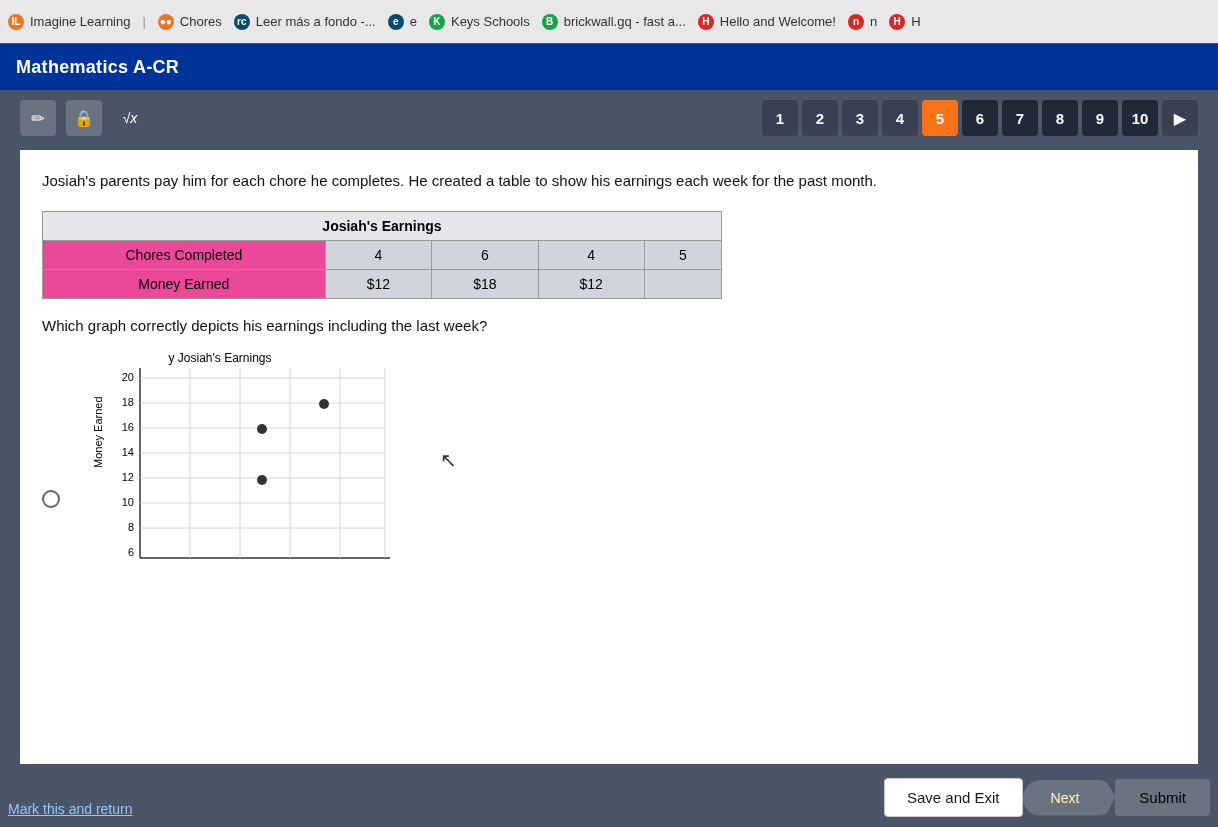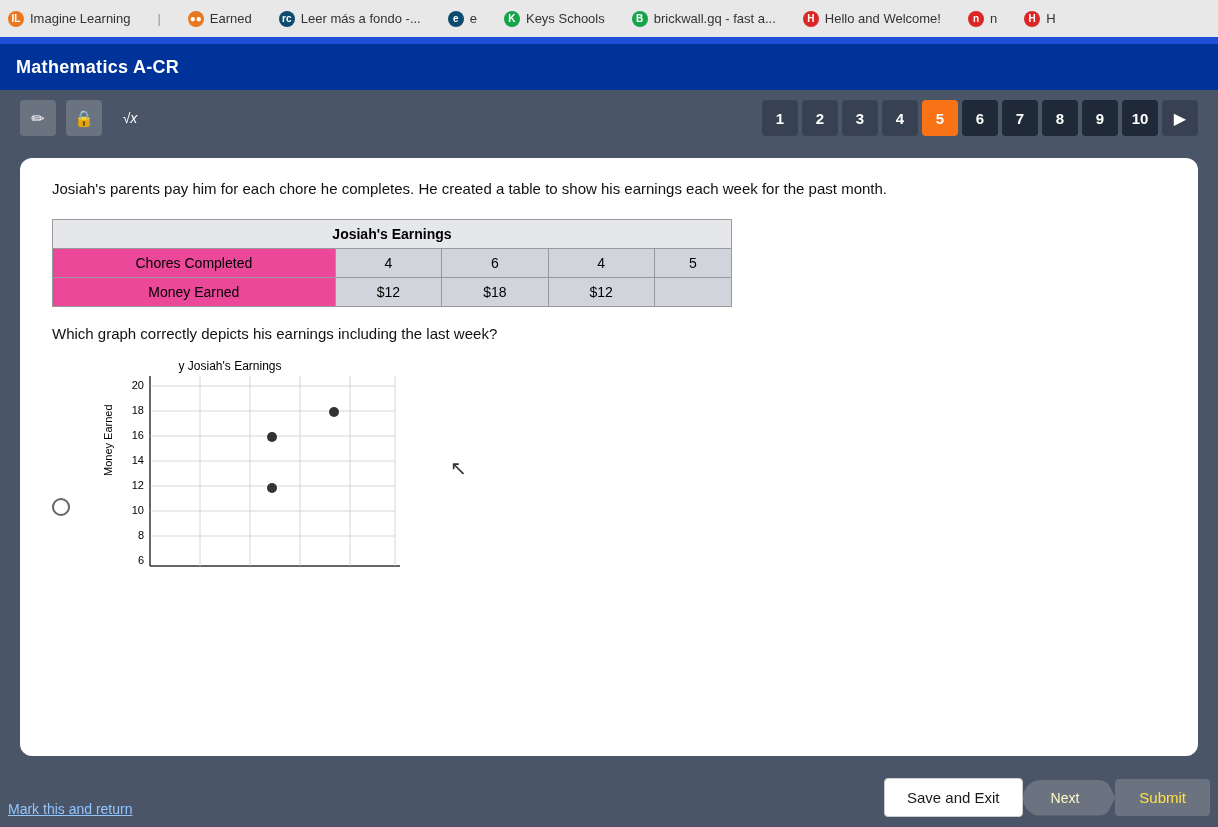--- a/index.html
+++ b/index.html
@@ -5,24 +5,24 @@
     * { box-sizing: border-box; margin: 0; padding: 0; }
     body { font-family: Arial, sans-serif; background: #1a1a2e; width: 1218px; min-height: 827px; overflow-x: hidden; }
 
     
     .browser-bar {
       background: #e8e8e8;
       height: 44px;
       display: flex;
       align-items: center;
       padding: 0 8px;
-      gap: 27px;
+      gap: 12px;
       font-size: 13px;
       color: #333;
-      border-bottom: 7px solid #1d4ed8;
+      border-bottom: 1px solid #1d4ed8;
     }
     .browser-tab {
       display: flex;
       align-items: center;
       gap: 6px;
       white-space: nowrap;
     }
     .favicon {
       width: 16px;
       height: 16px;
@@ -116,23 +116,23 @@
       font-size: 16px;
       cursor: pointer;
       display: flex;
       align-items: center;
       justify-content: center;
     }
 
     
     .content-panel {
       background: white;
-      margin: 12px 20px;
-      border-radius: 12px;
-      padding: 20px 32px;
+      margin: 4px 20px;
+      border-radius: 0;
+      padding: 20px 22px;
       flex: 1;
     }
 
     .question-text {
       font-size: 15px;
       color: #111;
       margin-bottom: 18px;
       line-height: 1.5;
     }
 
@@ -235,40 +235,40 @@
       border: none;
       padding: 10px 28px;
       border-radius: 24px;
       font-size: 14px;
       cursor: pointer;
       clip-path: polygon(0 0, 90% 0, 100% 50%, 90% 100%, 0 100%);
       padding-right: 36px;
     }
     .btn-submit {
       background: #6b7280;
-      color: #fde047;
+      color: #000000;
       border: none;
       padding: 10px 24px;
       border-radius: 4px;
       font-size: 15px;
       cursor: pointer;
     }
   </style>
 </head>
 <body>
 
 <div class="browser-bar">
   <div class="browser-tab">
     <span class="favicon orange">IL</span>
     <span>Imagine Learning</span>
   </div>
   <span class="separator">|</span>
   <div class="browser-tab">
     <span class="favicon orange">●●</span>
-    <span>Earned</span>
+    <span>Chores</span>
   </div>
   <div class="browser-tab">
     <span class="favicon blue">rc</span>
     <span>Leer más a fondo -...</span>
   </div>
   <div class="browser-tab">
     <span class="favicon blue">e</span>
     <span>e</span>
   </div>
   <div class="browser-tab">

